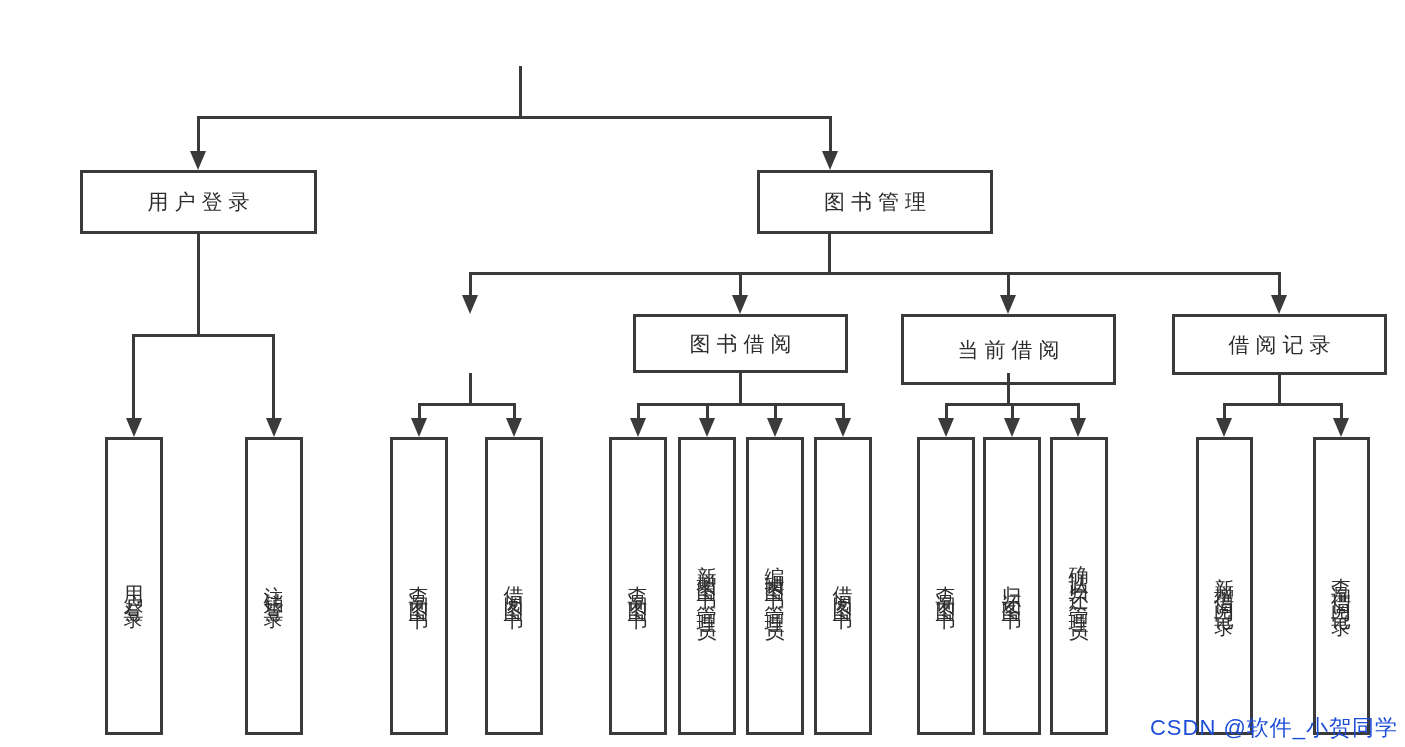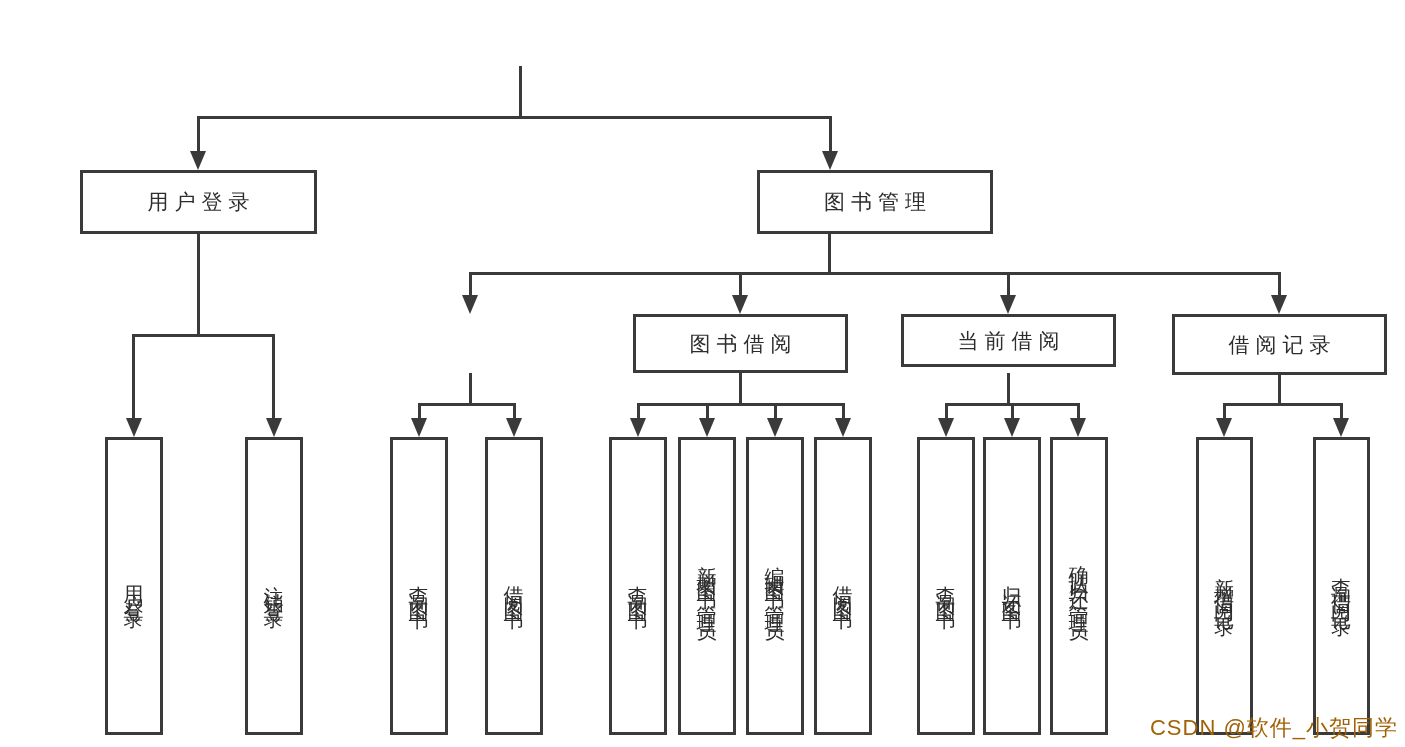--- a/index.html
+++ b/index.html
@@ -46,21 +46,21 @@
     height: 0;
     border-left: 8px solid transparent;
     border-right: 8px solid transparent;
     border-top: 19px solid #3a3a3a;
   }
   .watermark {
     position: absolute;
     right: 7px;
     bottom: 4px;
     font-size: 22px;
-    color: #a16207;
+    color: #1d4ed8;
     letter-spacing: 1px;
     white-space: nowrap;
   }
 </style>
 </head>
 <body>
 
 <div class="stage">
 
 
@@ -86,21 +86,21 @@
   <div class="line vline" style="left:469px; top:272px; height:26px;"></div>
   <div class="arrow" style="left:462px; top:295px;"></div>
   <div class="line vline" style="left:739px; top:272px; height:26px;"></div>
   <div class="arrow" style="left:732px; top:295px;"></div>
   <div class="line vline" style="left:1007px; top:272px; height:26px;"></div>
   <div class="arrow" style="left:1000px; top:295px;"></div>
   <div class="line vline" style="left:1278px; top:272px; height:26px;"></div>
   <div class="arrow" style="left:1271px; top:295px;"></div>
 
   <div class="box hbox" style="left:633px; top:314px; width:215px; height:59px;">图书借阅</div>
-  <div class="box hbox" style="left:901px; top:314px; width:215px; height:53px;">当前借阅</div>
+  <div class="box hbox" style="left:901px; top:314px; width:215px; height:71px;">当前借阅</div>
   <div class="box hbox" style="left:1172px; top:314px; width:215px; height:61px;">借阅记录</div>
 
   <div class="line vline" style="left:469px; top:373px; height:33px;"></div>
   <div class="line hline" style="left:418px; top:403px; width:98px;"></div>
   <div class="line vline" style="left:418px; top:403px; height:18px;"></div>
   <div class="arrow" style="left:411px; top:418px;"></div>
   <div class="line vline" style="left:513px; top:403px; height:18px;"></div>
   <div class="arrow" style="left:506px; top:418px;"></div>
 
   <div class="line vline" style="left:739px; top:373px; height:33px;"></div>

